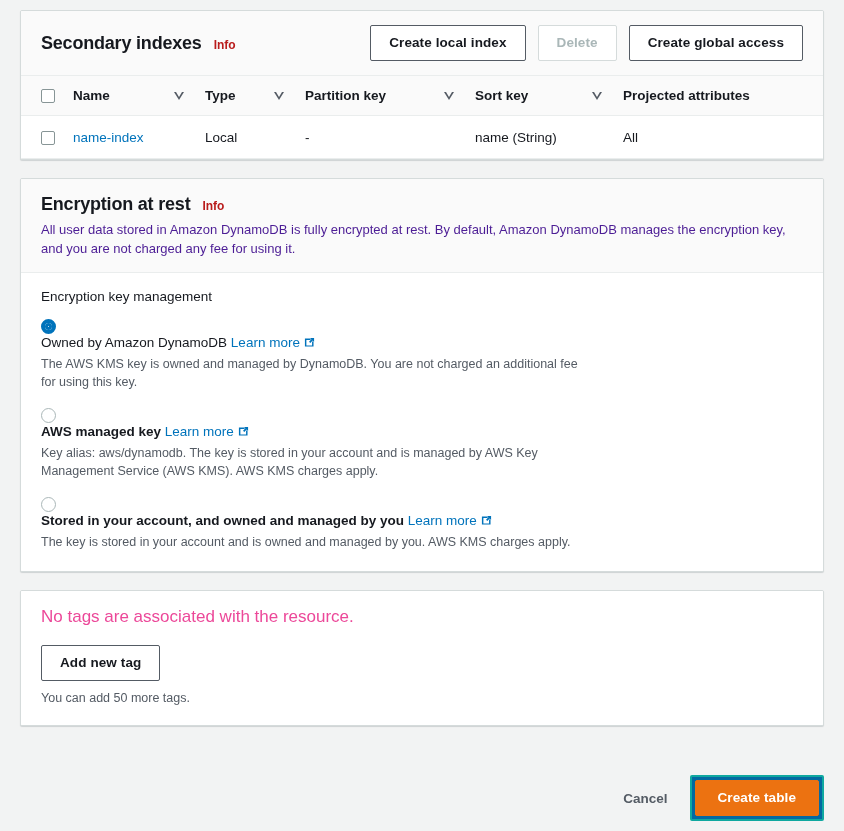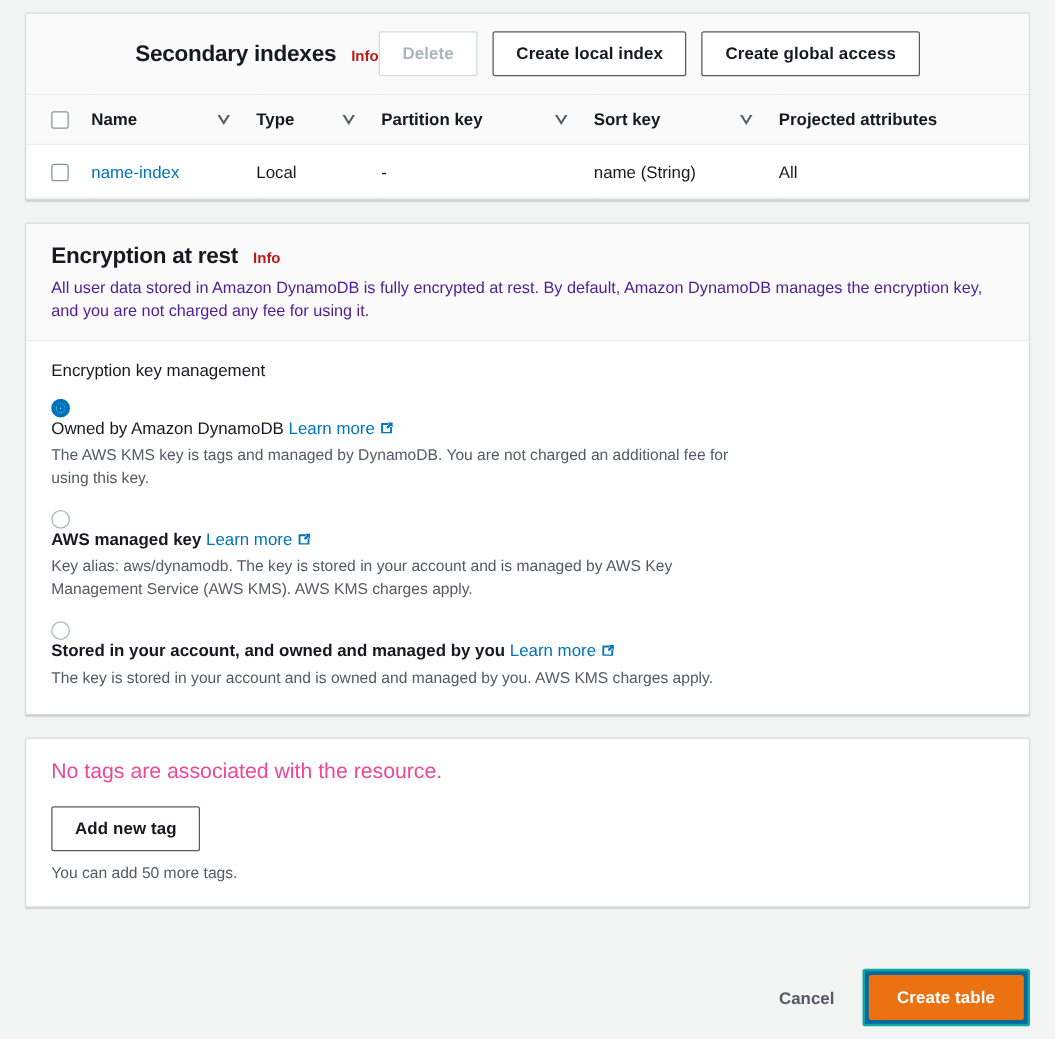--- a/index.html
+++ b/index.html
@@ -35,21 +35,21 @@
     background: #fafafa;
     padding: 14px 20px 14px 20px;
     border-bottom: 1px solid #eaeded;
   }
   .card-header.no-border { border-bottom: none; }
   .card-body { background: #ffffff; padding: 16px 20px 20px 20px; }
 
   .header-row {
     display: flex;
     align-items: center;
-    justify-content: center;
+    justify-content: space-between;
   }
   .title-wrap { display: flex; align-items: baseline; gap: 12px; }
 
   h2.section-title {
     font-size: 18px;
     font-weight: bold;
     color: #16191f;
     letter-spacing: -0.2px;
     line-height: 22px;
   }
@@ -269,22 +269,22 @@
 <div class="page">
 
   <section class="card">
     <div class="card-header no-border">
       <div class="header-row">
         <div class="title-wrap">
           <h2 class="section-title">Secondary indexes</h2>
           <a class="info-link">Info</a>
         </div>
         <div class="btn-group">
+          <button class="btn">Create local index</button>
           <button class="btn disabled">Delete</button>
-          <button class="btn">Create local index</button>
           <button class="btn">Create global access</button>
         </div>
       </div>
     </div>
 
     <table class="idx-table">
       <thead>
         <tr>
           <th class="col-chk">
             <span class="checkbox"></span>
@@ -349,21 +349,21 @@
       <div class="radio-row">
         <span class="radio checked"></span>
         <div class="radio-content">
           <div class="radio-title">
             <span class="normal">Owned by Amazon DynamoDB</span>
             <a class="learn"><span>Learn more</span><svg class="ext-icon" viewBox="0 0 12 12">
                   <path d="M1 1.6h6.2v1.6H2.6v6.2h6.2V5h1.6v5.4H1z" fill="#0073bb"></path>
                   <path d="M6.6 1h4.4v4.4l-1.5-1.5-2.6 2.6-1.4-1.4 2.6-2.6z" fill="#0073bb"></path>
                 </svg></a>
           </div>
-          <div class="radio-desc">The AWS KMS key is tags and managed by DynamoDB. You are not charged an additional fee for using this key.</div>
+          <div class="radio-desc">The AWS KMS key is owned and managed by DynamoDB. You are not charged an additional fee for using this key.</div>
         </div>
       </div>
 
       <div class="radio-row">
         <span class="radio"></span>
         <div class="radio-content">
           <div class="radio-title">
             <span>AWS managed key</span>
             <a class="learn"><span>Learn more</span><svg class="ext-icon" viewBox="0 0 12 12">
                   <path d="M1 1.6h6.2v1.6H2.6v6.2h6.2V5h1.6v5.4H1z" fill="#0073bb"></path>

